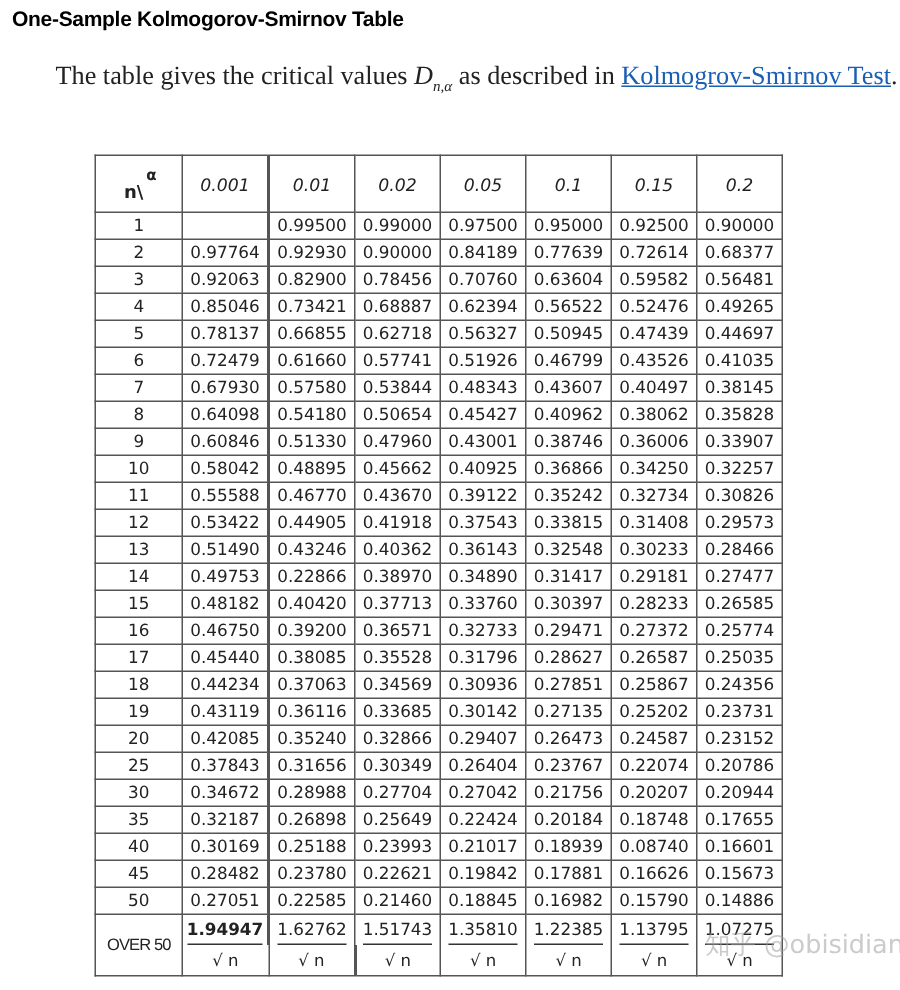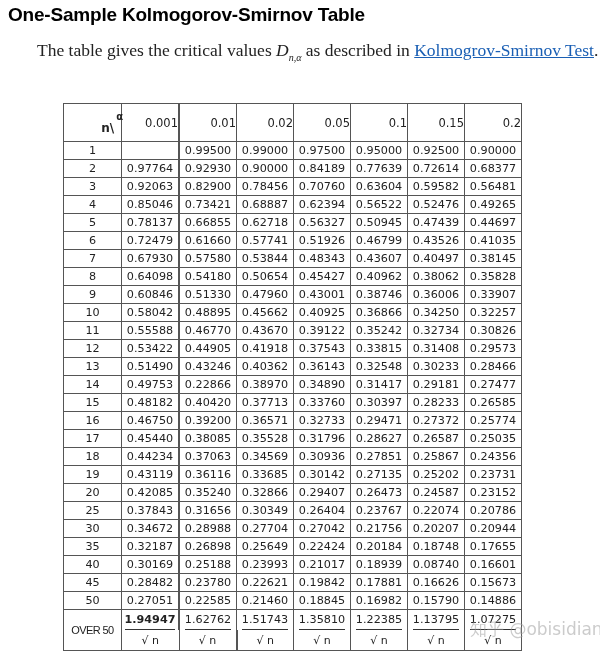--- a/index.html
+++ b/index.html
@@ -1,43 +1,43 @@
 <!DOCTYPE html>
 <html><head>
   <meta charset="utf-8">
   <style>
     html, body { margin: 0; padding: 0; background: #ffffff; }
     body { width: 600px; height: 660px; position: relative; overflow: hidden; }
     .title {
       position: absolute; left: 8px; top: 4px;
       font-family: "Liberation Sans", sans-serif; font-weight: bold;
-      font-size: 19px; color: #000; letter-spacing: -0.2px; text-align: right;
+      font-size: 14px; color: #000; letter-spacing: -0.2px; text-align: right;
     }
     .intro {
       position: absolute; left: 7px; top: 38px; width: 585px;
       font-family: "Liberation Serif", serif; font-size: 17.5px; line-height: 25px;
       color: #222;
       margin-left: 30px;
     }
     .intro a { color: #1a5fb4; text-decoration: underline; }
     .intro .dvar { font-style: italic; }
     .intro .dvar sub { font-size: 10px; font-style: italic; }
     .ks-table {
       position: absolute; left: 63px; top: 103px;
       border-collapse: collapse;
       font-family: "DejaVu Sans", sans-serif; font-size: 11.2px; color: #222;
       border: 1.5px solid #333;
     }
     .ks-table td, .ks-table th {
       border: 1px solid #555; text-align: center; padding: 0;
       height: 17px; font-weight: normal;
     }
-    .ks-table th { height: 37px; font-size: 11.5px; text-align: right; }
+    .ks-table th { height: 37px; font-size: 11.5px; }
     .ks-table .ncol { width: 57px; }
-    .ks-table .vcol { width: 56px; }
+    .ks-table .vcol { width: 56px; font-style: italic; }
     .ks-table tr td:nth-child(2), .ks-table tr th:nth-child(2) { border-right: 2px solid #555; }
     .corner { position: relative; font-weight: bold; font-family: "DejaVu Sans", sans-serif; }
     .corner .n { font-size: 12px; position: relative; top: 5px; }
     .corner .a { font-size: 10px; position: relative; top: -7px; left: 2px; }
     .over-label { font-family: "Liberation Sans", sans-serif; font-weight: bold; font-size: 11px; letter-spacing: -0.6px; }
     .num-cell { height: 20px !important; border-bottom: none !important; vertical-align: bottom; }
     .num-cell span { display: inline-block; border-bottom: 1px solid #333; padding-bottom: 3px; }
     .num-cell.bold span { font-weight: bold; }
     .den-cell { height: 20px !important; border-top: none !important; font-weight: bold; font-size: 11px; }
     .watermark {

